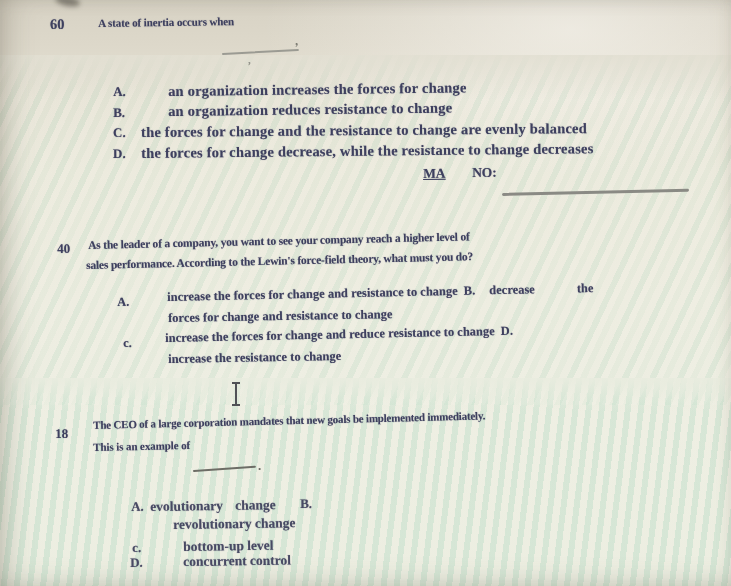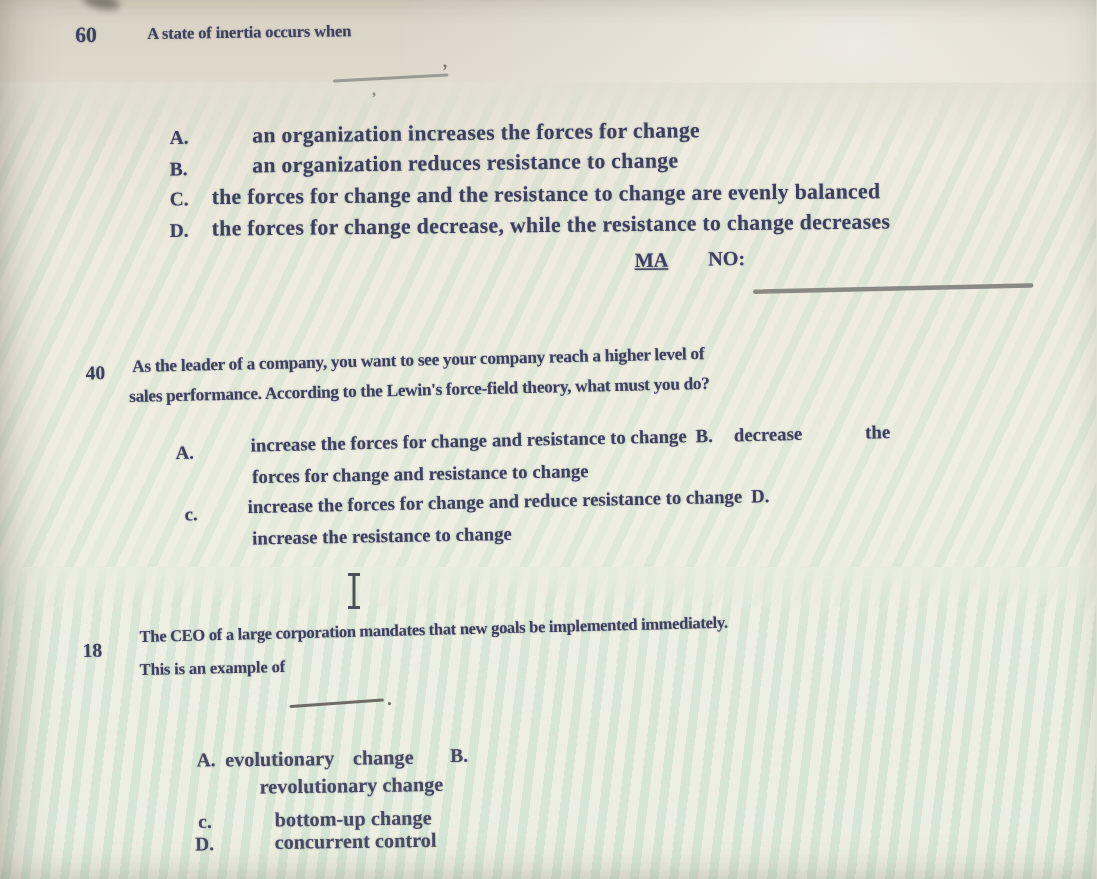--- a/index.html
+++ b/index.html
@@ -119,16 +119,16 @@
 
 <div class="rule" style="left:193px;top:470px;width:63px;height:2px;background:#6d6d66;transform:rotate(-4deg);"></div>
 <div class="mark" style="left:258px;top:458px;font-size:13px;color:#6b6b64;">.</div>
 
 <div class="ln soft" style="left:131px;top:500px;font-size:13px;transform:rotate(-0.8deg);">A.</div>
 <div class="ln soft" style="left:150px;top:499px;font-size:13.5px;word-spacing:9px;transform:rotate(-0.8deg);">evolutionary change</div>
 <div class="ln soft" style="left:300px;top:497px;font-size:13px;transform:rotate(-0.8deg);">B.</div>
 <div class="ln soft" style="left:173px;top:517px;font-size:13.5px;transform:rotate(-0.8deg);">revolutionary change</div>
 
 <div class="ln soft" style="left:132px;top:541px;font-size:13px;transform:rotate(-0.8deg);">c.</div>
-<div class="ln soft" style="left:183px;top:539px;font-size:13.5px;transform:rotate(-0.8deg);">bottom-up change</div>
+<div class="ln soft" style="left:183px;top:539px;font-size:13.5px;transform:rotate(-0.8deg);">bottom-up level</div>
 
 <div class="ln soft" style="left:130px;top:556px;font-size:13px;transform:rotate(-0.8deg);">D.</div>
 <div class="ln soft" style="left:183px;top:554px;font-size:13.5px;transform:rotate(-0.8deg);">concurrent control</div>
 
 </body></html>

